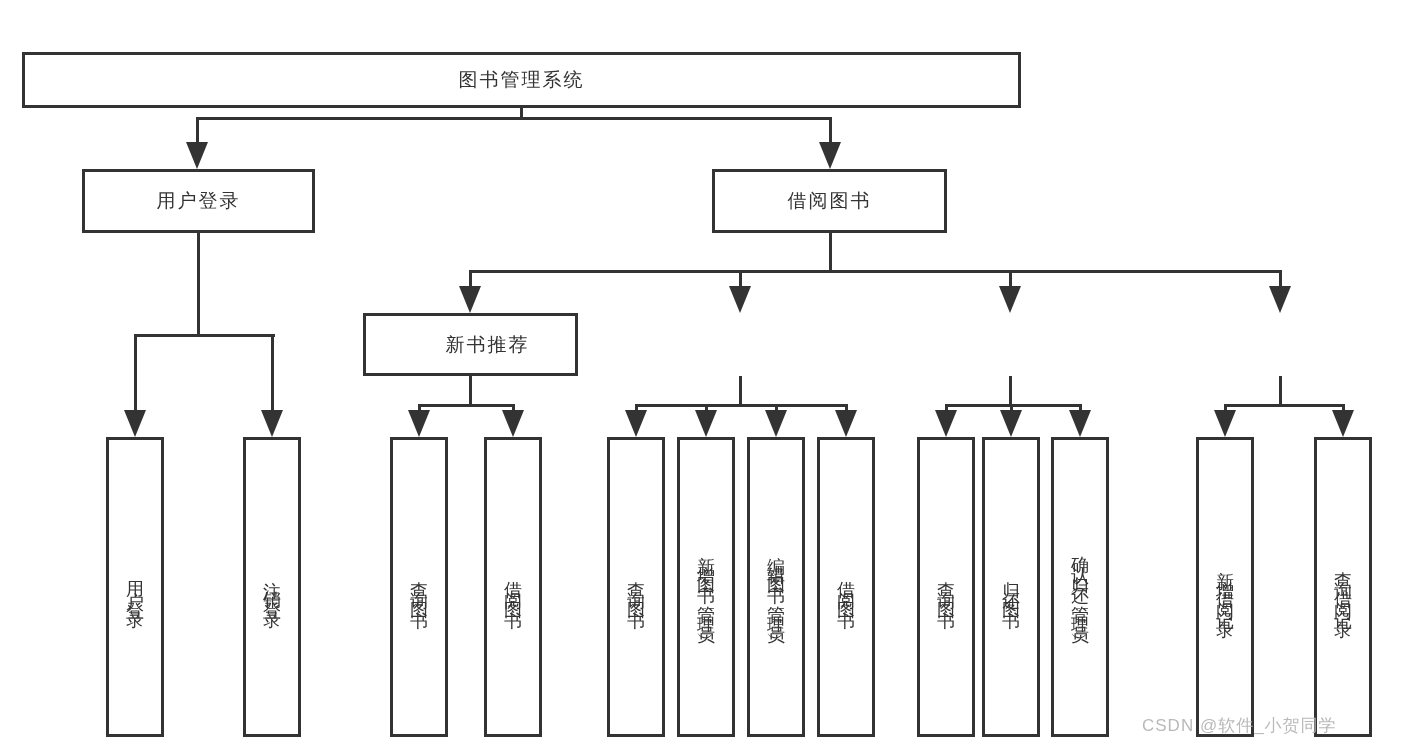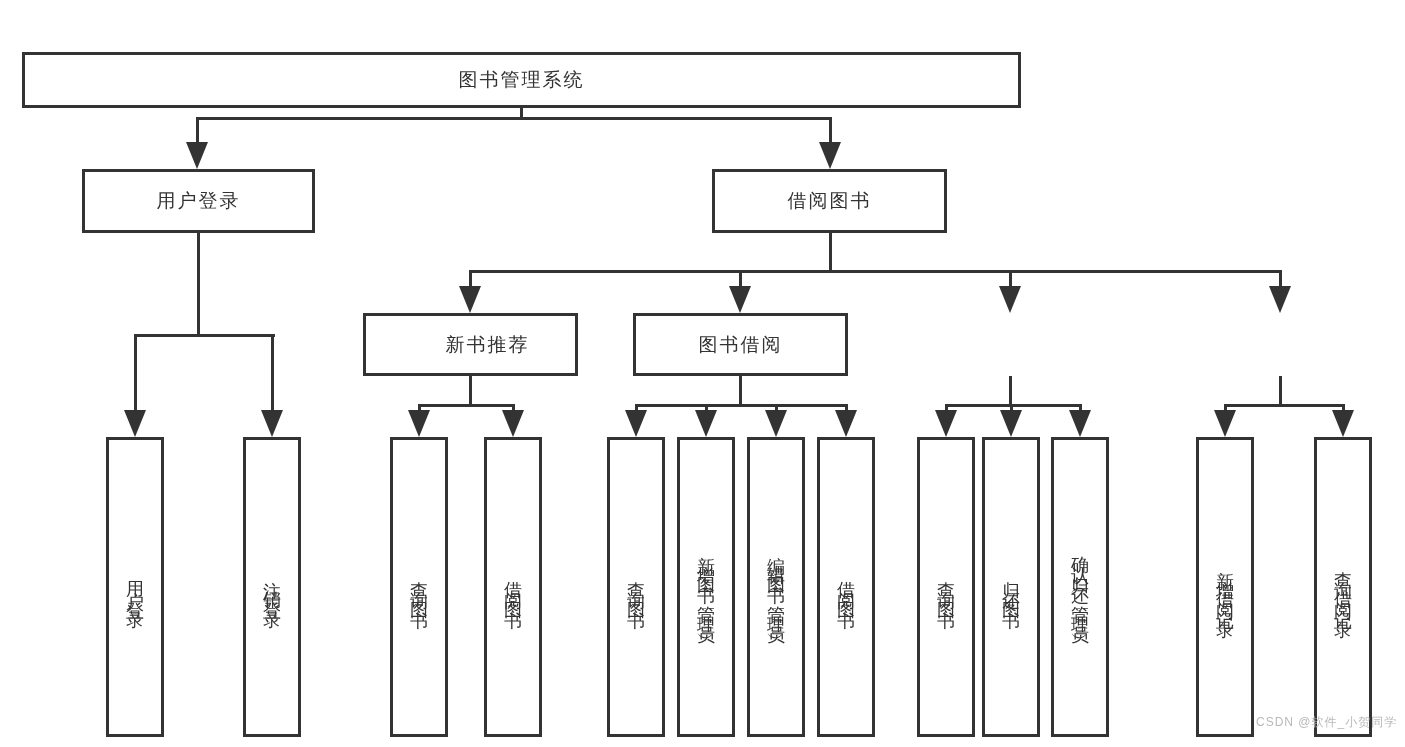--- a/index.html
+++ b/index.html
@@ -43,22 +43,22 @@
   .arrow{
     position:absolute;
     width:0;height:0;
     border-left:11px solid transparent;
     border-right:11px solid transparent;
     border-top:27px solid var(--line);
     z-index:1;
   }
   .watermark{
     position:absolute;
-    left:1256px;top:714px;
-    font-size:12px;
+    left:1142px;top:714px;
+    font-size:17px;
     color:var(--watermark);
     letter-spacing:1px;
     white-space:nowrap;
     z-index:5;
   }
 </style>
 </head>
 <body>
 
 <div class="canvas">
@@ -94,23 +94,20 @@
   <div class="vline" style="left:739px;top:270px;height:20px;"></div>
   <div class="vline" style="left:1009px;top:270px;height:20px;"></div>
   <div class="vline" style="left:1279px;top:270px;height:20px;"></div>
   <div class="arrow" style="left:459px;top:286px;"></div>
   <div class="arrow" style="left:729px;top:286px;"></div>
   <div class="arrow" style="left:999px;top:286px;"></div>
   <div class="arrow" style="left:1269px;top:286px;"></div>
 
   <div class="node" style="left:363px;top:313px;width:215px;height:63px;padding-left:34px;">
     <span>新书推荐</span>
-  </div>
-  <div class="node" style="left:633px;top:313px;width:215px;height:63px;">
-    <span>图书借阅</span>
   </div>
 
   <div class="vline" style="left:469px;top:376px;height:31px;"></div>
   <div class="hline" style="left:418px;top:404px;width:97px;"></div>
   <div class="vline" style="left:418px;top:404px;height:10px;"></div>
   <div class="vline" style="left:512px;top:404px;height:10px;"></div>
   <div class="arrow" style="left:408px;top:410px;"></div>
   <div class="arrow" style="left:502px;top:410px;"></div>
 
   <div class="vline" style="left:739px;top:376px;height:31px;"></div>

